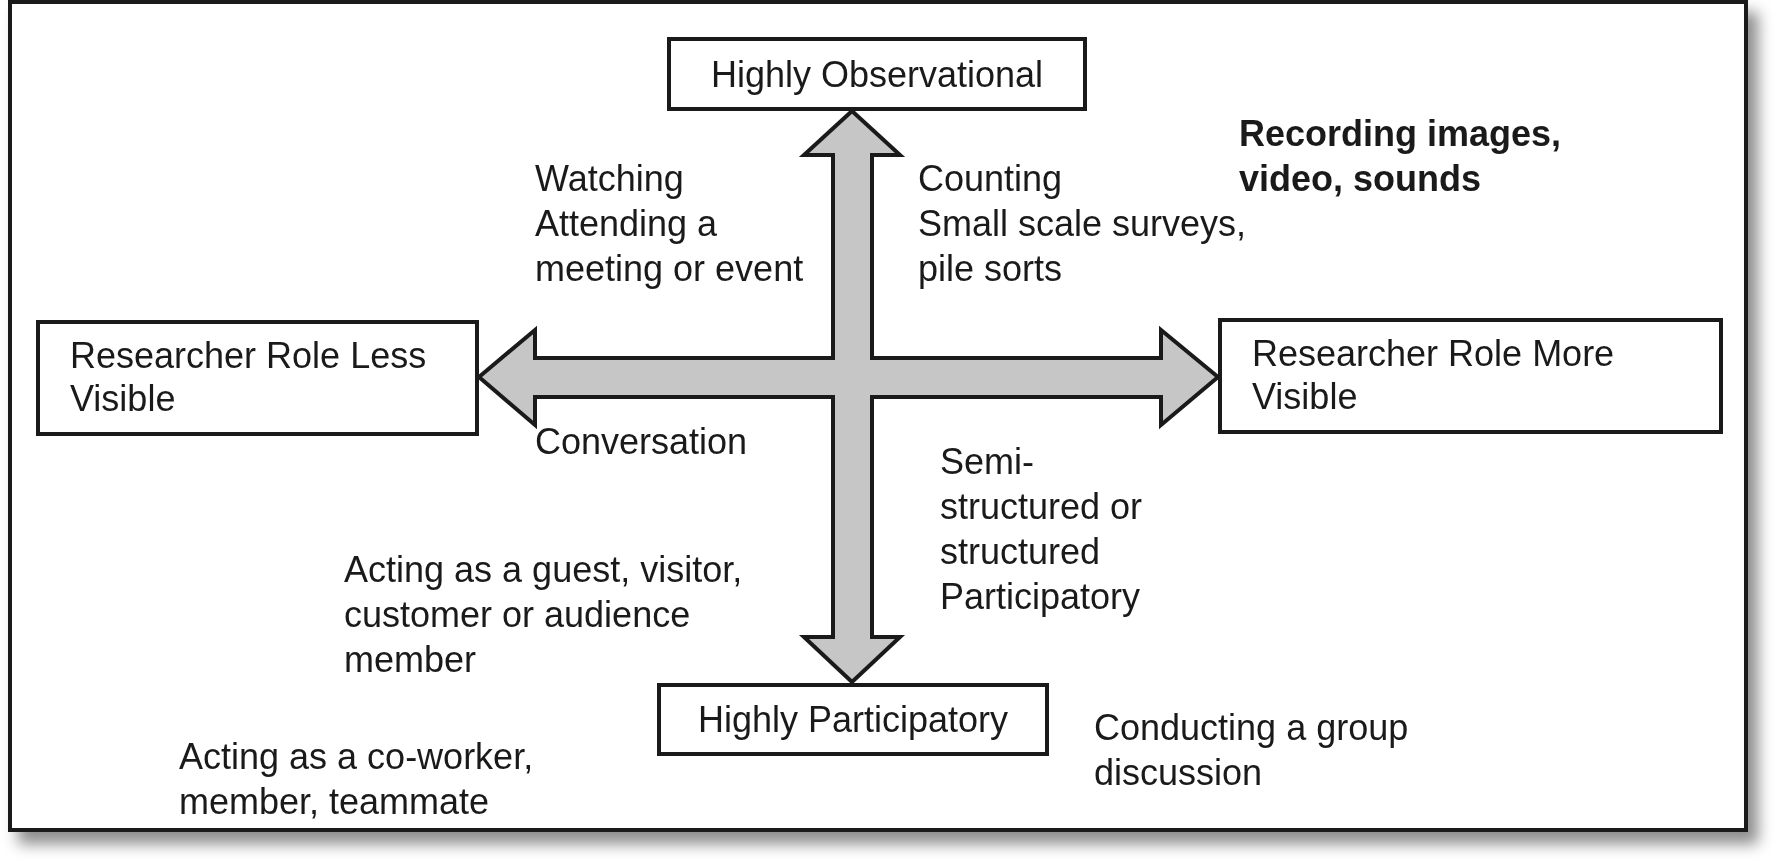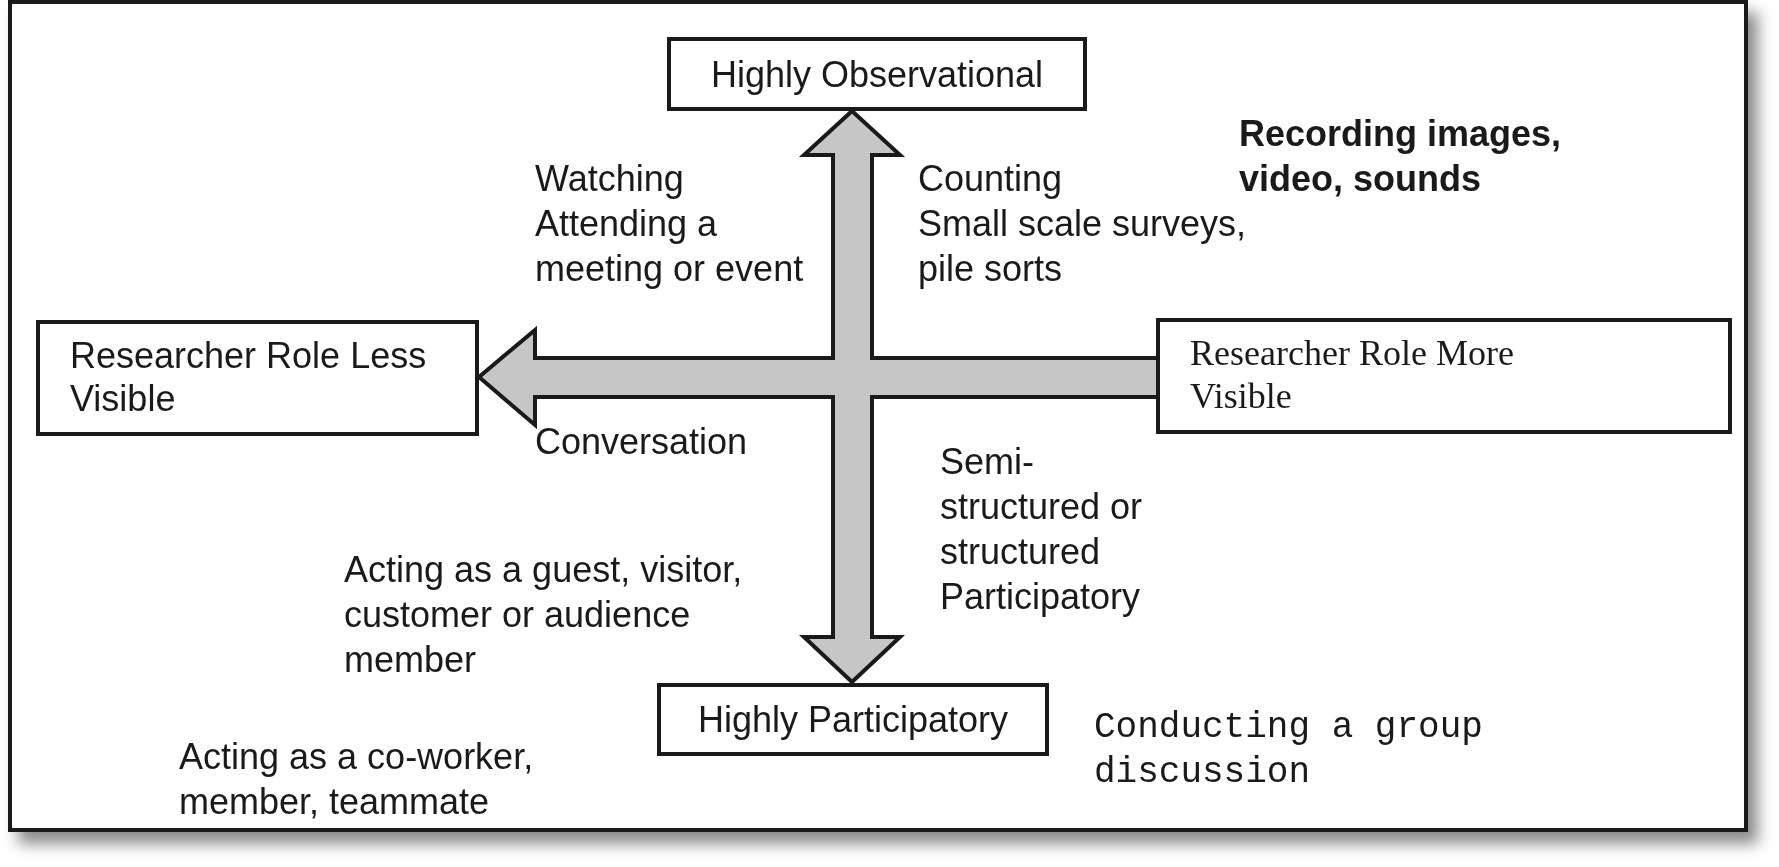--- a/index.html
+++ b/index.html
@@ -31,21 +31,21 @@
 
 <div class="box center" style="left:657px; top:683px; width:392px; height:73px;">
   <span>Highly Participatory</span>
 </div>
 
 <div class="box left-text" style="left:36px; top:320px; width:443px; height:116px;">
   <div>Researcher Role Less</div>
   <div>Visible</div>
 </div>
 
-<div class="box left-text" style="left:1156px; top:318px; width:576px; height:116px;font-family:Liberation Serif, serif;">
+<div class="box left-text" style="left:1218px; top:318px; width:505px; height:116px;">
   <div>Researcher Role More</div>
   <div>Visible</div>
 </div>
 
 <div class="label" style="left:535px; top:156px;">
   <div>Watching</div>
   <div>Attending a</div>
   <div>meeting or event</div>
 </div>
 
@@ -75,16 +75,16 @@
   <div>Acting as a guest, visitor,</div>
   <div>customer or audience</div>
   <div>member</div>
 </div>
 
 <div class="label" style="left:179px; top:714px;margin-top:20px;">
   <div>Acting as a co-worker,</div>
   <div>member, teammate</div>
 </div>
 
-<div class="label" style="left:1094px; top:705px;font-family:Liberation Mono, monospace;">
+<div class="label" style="left:1094px; top:705px;">
   <div>Conducting a group</div>
   <div>discussion</div>
 </div>
 
 </body></html>

